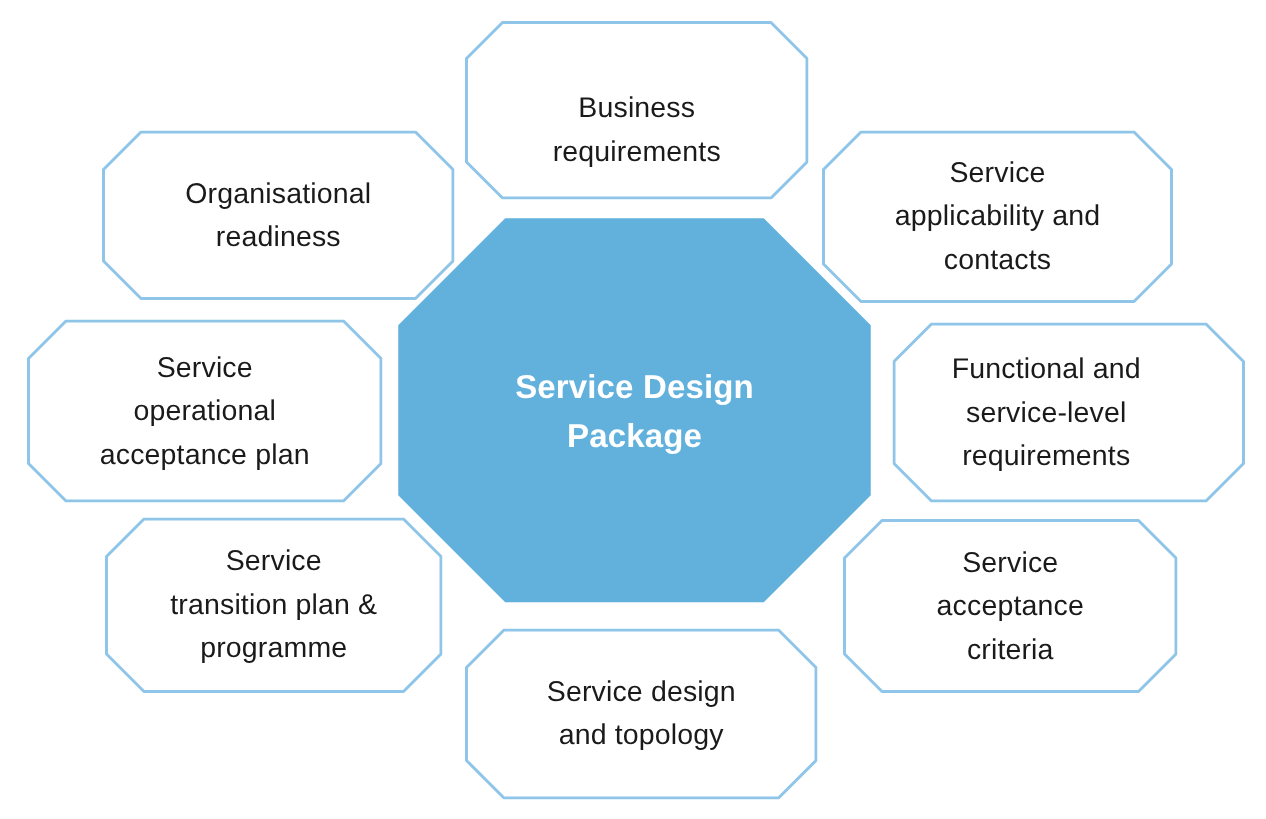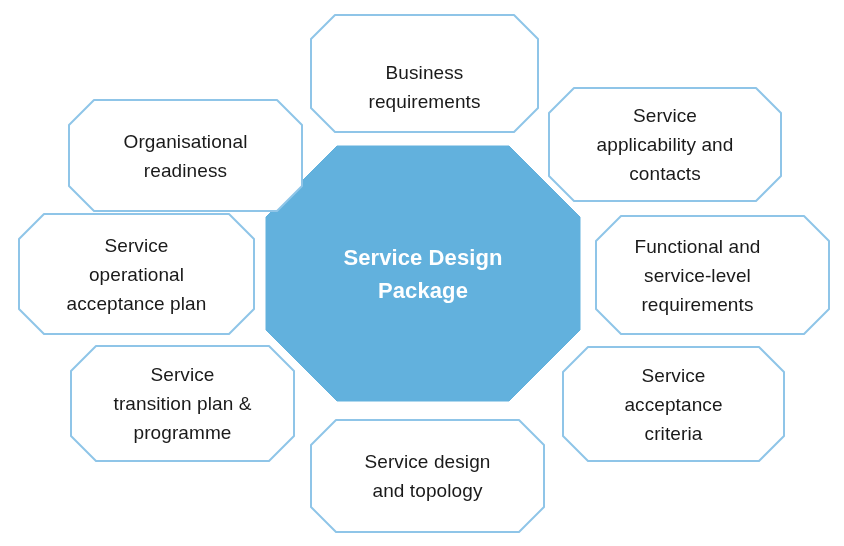--- a/index.html
+++ b/index.html
@@ -122,21 +122,21 @@
 
   <div class="oct" style="left:18px; top:213px; width:237px; height:122px;">
       <svg width="237" height="122">
         <polygon points="26,1 211,1 236,26 236,96 211,121 26,121 1,96 1,26"></polygon>
       </svg>
     <div class="label">Service
 operational
 acceptance plan</div>
   </div>
 
-  <div class="oct" style="left:68px; top:87px; width:235px; height:113px;margin-top:12px;">
+  <div class="oct" style="left:68px; top:87px; width:235px; height:113px;">
       <svg width="235" height="113">
         <polygon points="26,1 209,1 234,26 234,87 209,112 26,112 1,87 1,26"></polygon>
       </svg>
     <div class="label">Organisational
 readiness</div>
   </div>
 
 </div>
 
 </body></html>

